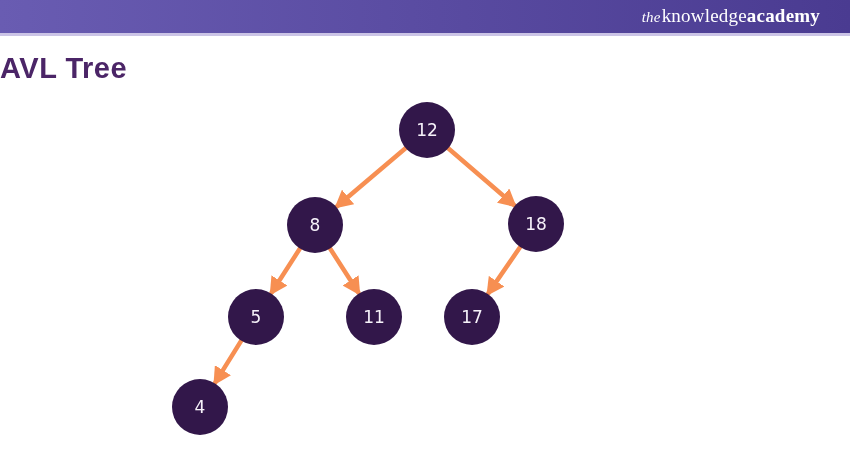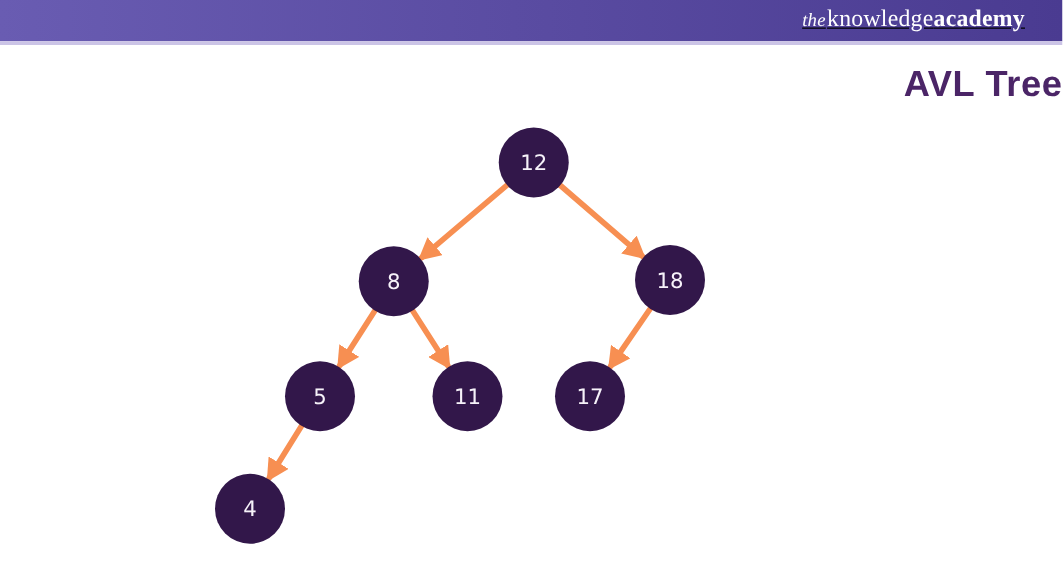--- a/index.html
+++ b/index.html
@@ -43,21 +43,21 @@
   }
   .logo-academy {
     font-weight: bold;
   }
   .title {
     position: absolute;
     top: 52px;
     left: 0;
     width: 850px;
     margin: 0;
-    text-align: right;
+    text-align: left;
     font-family: "Liberation Sans", sans-serif;
     font-size: 29px;
     font-weight: bold;
     letter-spacing: 0.5px;
   }
   .tree {
     position: absolute;
     top: 0; left: 0;
     display: block;
   }
@@ -66,21 +66,21 @@
     font-size: 17px;
     font-weight: 500;
     text-anchor: middle;
   }
 </style>
 </head>
 <body>
 
 <div class="page">
 
-  <header class="topbar" style="background: linear-gradient(90deg, rgb(105, 92, 178), rgb(74, 59, 145)); border-bottom: 3px solid rgb(203, 196, 230); text-decoration: underline;">
+  <header class="topbar" style="background: linear-gradient(90deg, rgb(105, 92, 178), rgb(74, 59, 145)); border-bottom: 3px solid rgb(203, 196, 230);">
     <div class="logo">
       <span class="logo-the">the</span><span class="logo-knowledge">knowledge</span><span class="logo-academy">academy</span>
     </div>
   </header>
 
   <h1 class="title" style="color: rgb(75, 37, 103);">AVL Tree</h1>
 
   <svg class="tree" width="850" height="450" viewBox="0 0 850 450" xmlns="http://www.w3.org/2000/svg">
       <defs>
         <marker id="arrowhead" markerWidth="4" markerHeight="4.2" refX="3.2" refY="2.1" orient="auto" markerUnits="strokeWidth">

